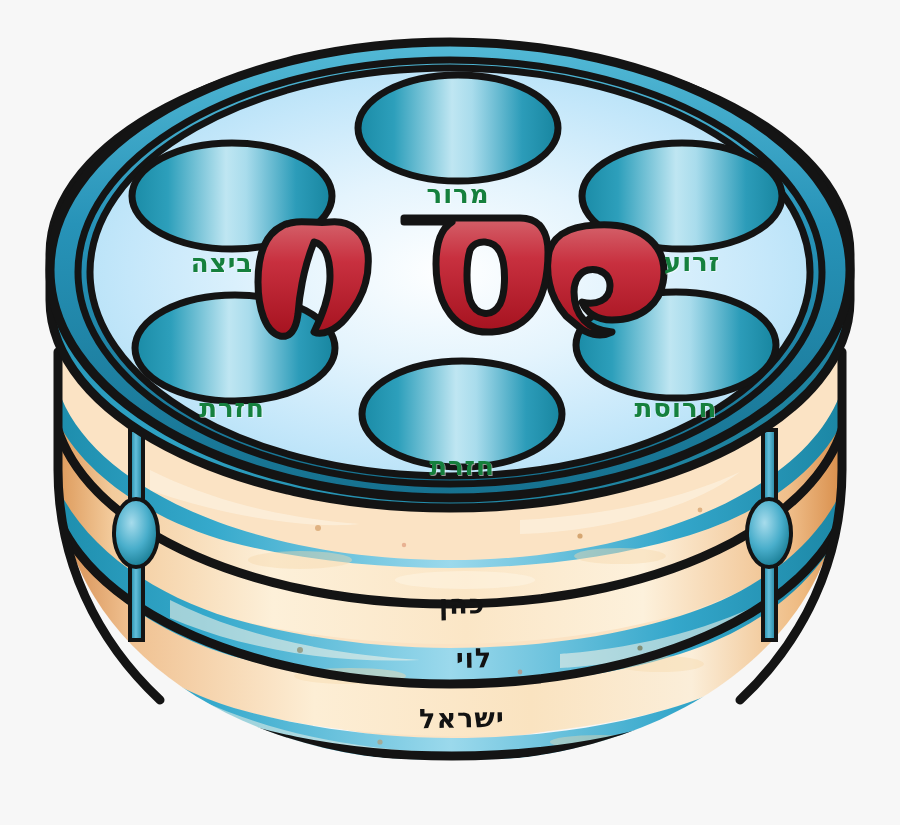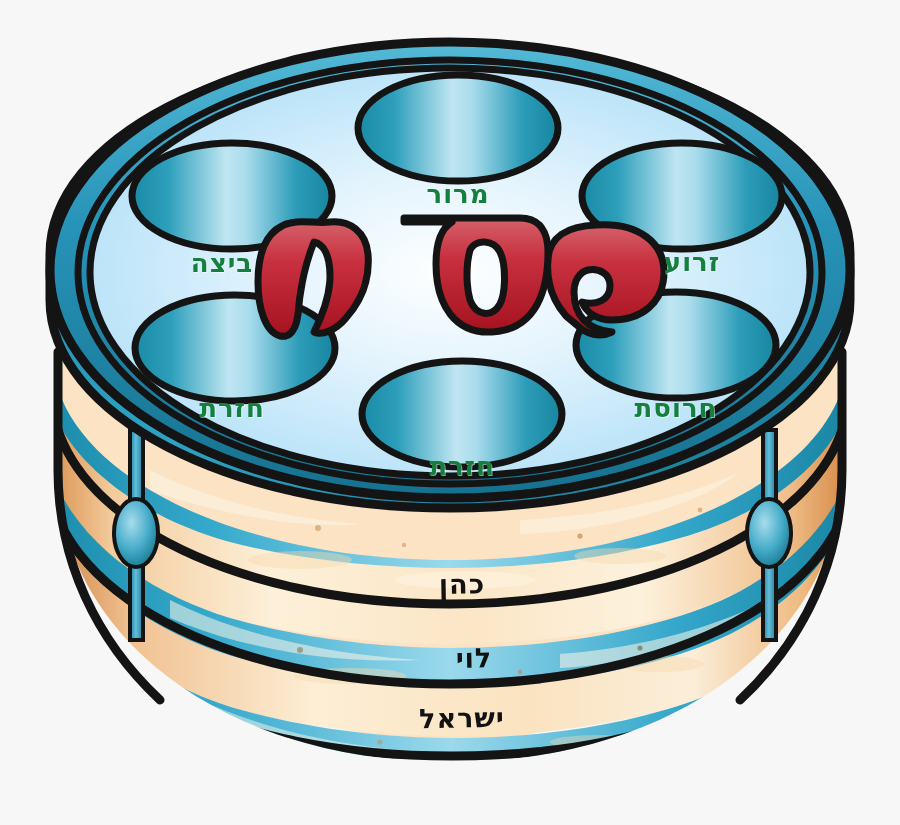--- a/index.html
+++ b/index.html
@@ -298,17 +298,17 @@
     </g>
   </svg>
 
   <div class="label plate-label" style="left:458px; top:194px;">מרור</div>
   <div class="label plate-label" style="left:692px; top:262px;">זרוע</div>
   <div class="label plate-label" style="left:676px; top:408px;">חרוסת</div>
   <div class="label plate-label" style="left:462px; top:466px;">חזרת</div>
   <div class="label plate-label" style="left:232px; top:408px;">חזרת</div>
   <div class="label plate-label" style="left:222px; top:263px;">ביצה</div>
 
-  <div class="label matzah-label tilt-1" style="left:462px; top:584px;">כהן</div>
+  <div class="label matzah-label tilt-1" style="left:462px; top:604px;">כהן</div>
   <div class="label matzah-label tilt-1" style="left:466px; top:658px;margin-left:8px;">לוי</div>
   <div class="label matzah-label tilt-1" style="left:462px; top:718px;">ישראל</div>
 
 </div>
 
 </body></html>

